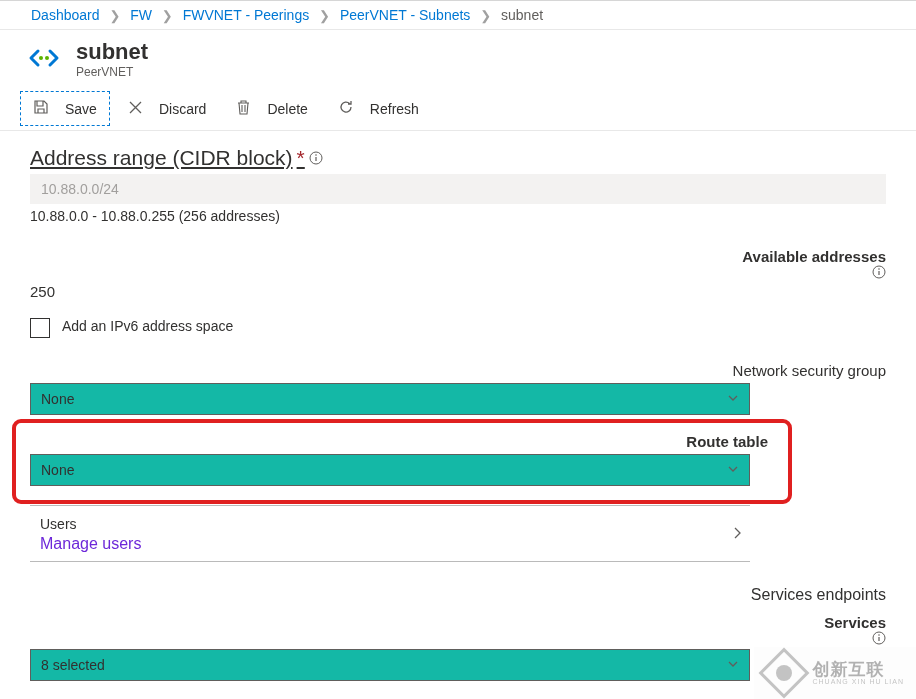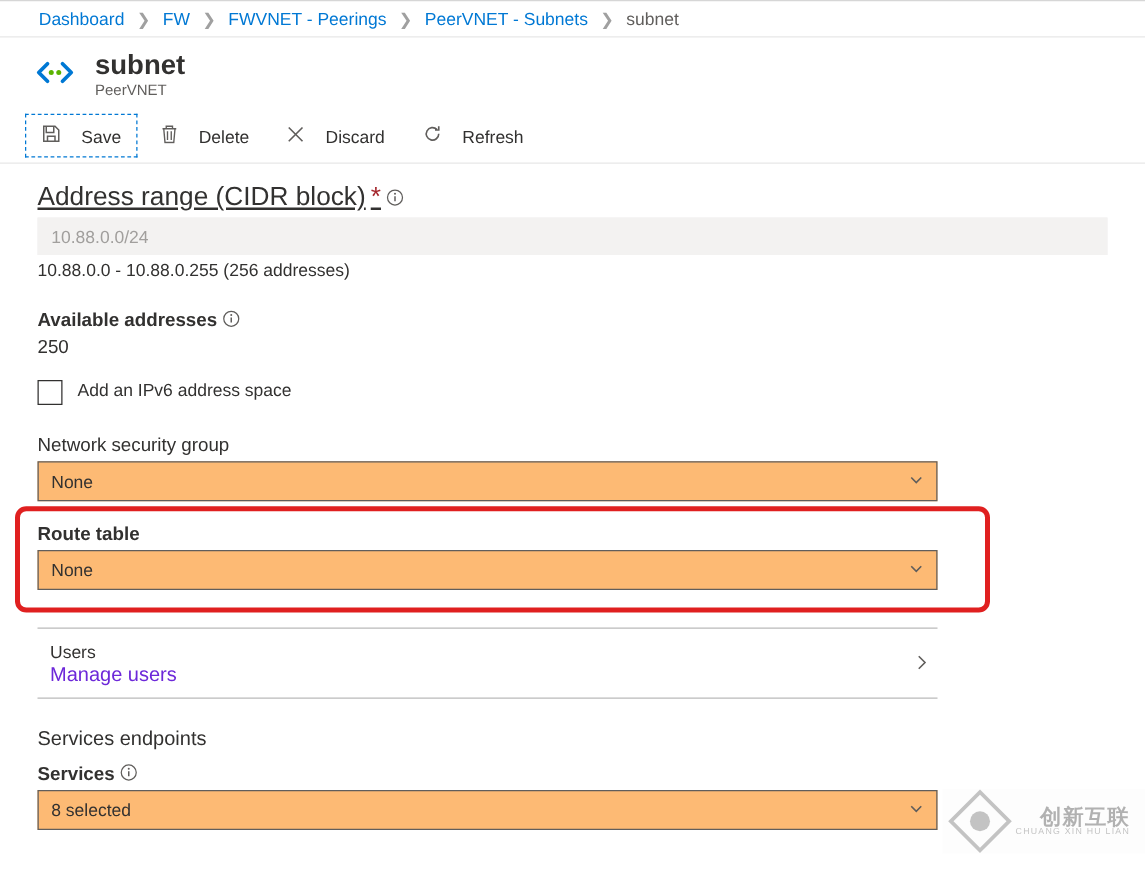--- a/index.html
+++ b/index.html
@@ -98,21 +98,22 @@
       color: #323130;
       margin-top: 4px;
     }
     .section { margin-top: 24px; }
     .section-label {
       font-size: 15px;
       font-weight: 600;
       color: #323130;
       margin-bottom: 4px;
       display: flex;
-      align-items: flex-start;
+      align-items: flex-end;
+      flex-direction: column;
     }
     .section-label.nonbold { font-weight: 400; }
     .value { font-size: 15px; margin-top: 2px; }
     .checkbox-row {
       display: flex;
       align-items: flex-start;
       margin-top: 18px;
     }
     .checkbox {
       width: 20px;
@@ -123,59 +124,58 @@
     .select {
       width: 720px;
       height: 32px;
       border: 1px solid #605e5c;
       display: flex;
       align-items: center;
       justify-content: space-between;
       padding: 0 10px;
       font-size: 14px;
       margin-top: 3px;
-      background: #fdba74;
+      background: #14b8a6;
     }
     .highlight {
       border: 4px solid #e02020;
       border-radius: 9px;
       padding: 10px 20px 14px 14px;
       margin-left: -18px;
       margin-top: 4px;
       width: 780px;
     }
     .users-row {
       width: 720px;
       border-top: 1px solid #bababa;
       border-bottom: 1px solid #bababa;
       padding: 10px 6px 8px 10px;
-      margin-top: 12px;
+      margin-top: 1px;
       display: flex;
       align-items: center;
       justify-content: space-between;
     }
     .users-row .u-label {
       font-size: 14px;
       color: #323130;
     }
     .users-row .u-action {
       font-size: 16px;
       color: #6d28d9;
       margin-top: 3px;
     }
     .watermark {
       position: absolute;
       right: 0;
-      bottom: 16px;
+      bottom: 0;
       display: flex;
       align-items: center;
       opacity: 0.5;
       background: rgba(248,248,248,0.7);
       padding: 8px 12px;
-      text-align: right;
     }
     .watermark .logo-glyph {
       width: 36px; height: 36px;
       border: 3px solid #888;
       transform: rotate(45deg);
       margin-right: 10px;
       position: relative;
     }
     .watermark .logo-glyph:before {
       content:''; position:absolute; inset:7px; background:#888; border-radius:50%;
@@ -222,33 +222,33 @@
   <div class="btn save-btn">
     <span class="ico">
       <svg width="16" height="16" viewBox="0 0 16 16">
             <path d="M2 2h9l3 3v9H2z M4 2v5h6V2 M5 14v-4h6v4" stroke="#605e5c" stroke-width="1.2" fill="none"></path>
           </svg>
     </span>
     <span>Save</span>
   </div>
   <div class="btn">
     <span class="ico">
+      <svg width="15" height="15" viewBox="0 0 15 15">
+            <path d="M2 2l11 11M13 2L2 13" stroke="#605e5c" stroke-width="1.3"></path>
+          </svg>
+    </span>
+    <span>Discard</span>
+  </div>
+  <div class="btn">
+    <span class="ico">
       <svg width="15" height="16" viewBox="0 0 15 16">
             <path d="M2 4h11M5 4V2h5v2M3 4l1 11h7l1-11 M6 6v7M9 6v7" stroke="#605e5c" stroke-width="1.1" fill="none"></path>
           </svg>
     </span>
     <span>Delete</span>
-  </div>
-  <div class="btn">
-    <span class="ico">
-      <svg width="15" height="15" viewBox="0 0 15 15">
-            <path d="M2 2l11 11M13 2L2 13" stroke="#605e5c" stroke-width="1.3"></path>
-          </svg>
-    </span>
-    <span>Discard</span>
   </div>
   <div class="btn">
     <span class="ico">
       <svg width="16" height="16" viewBox="0 0 16 16">
             <path d="M13 8a5 5 0 1 1-1.5-3.5M13 2v3h-3" stroke="#605e5c" stroke-width="1.3" fill="none"></path>
           </svg>
     </span>
     <span>Refresh</span>
   </div>
 </div>

